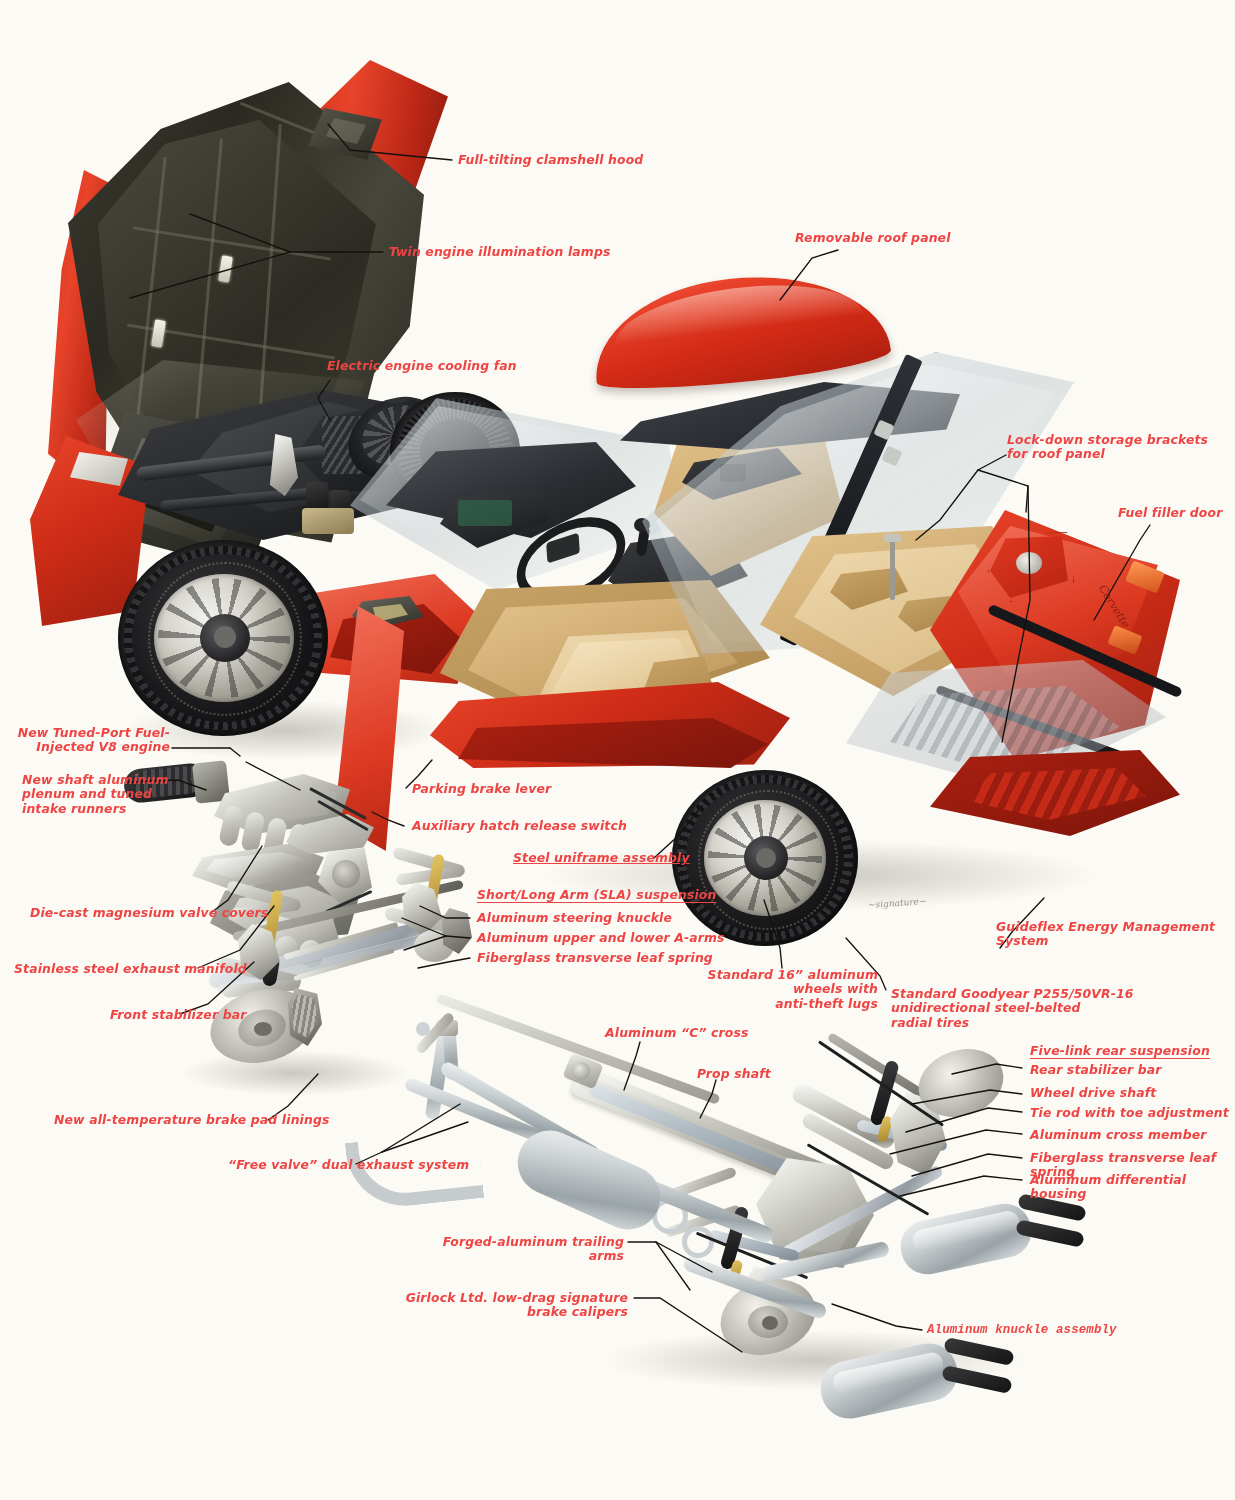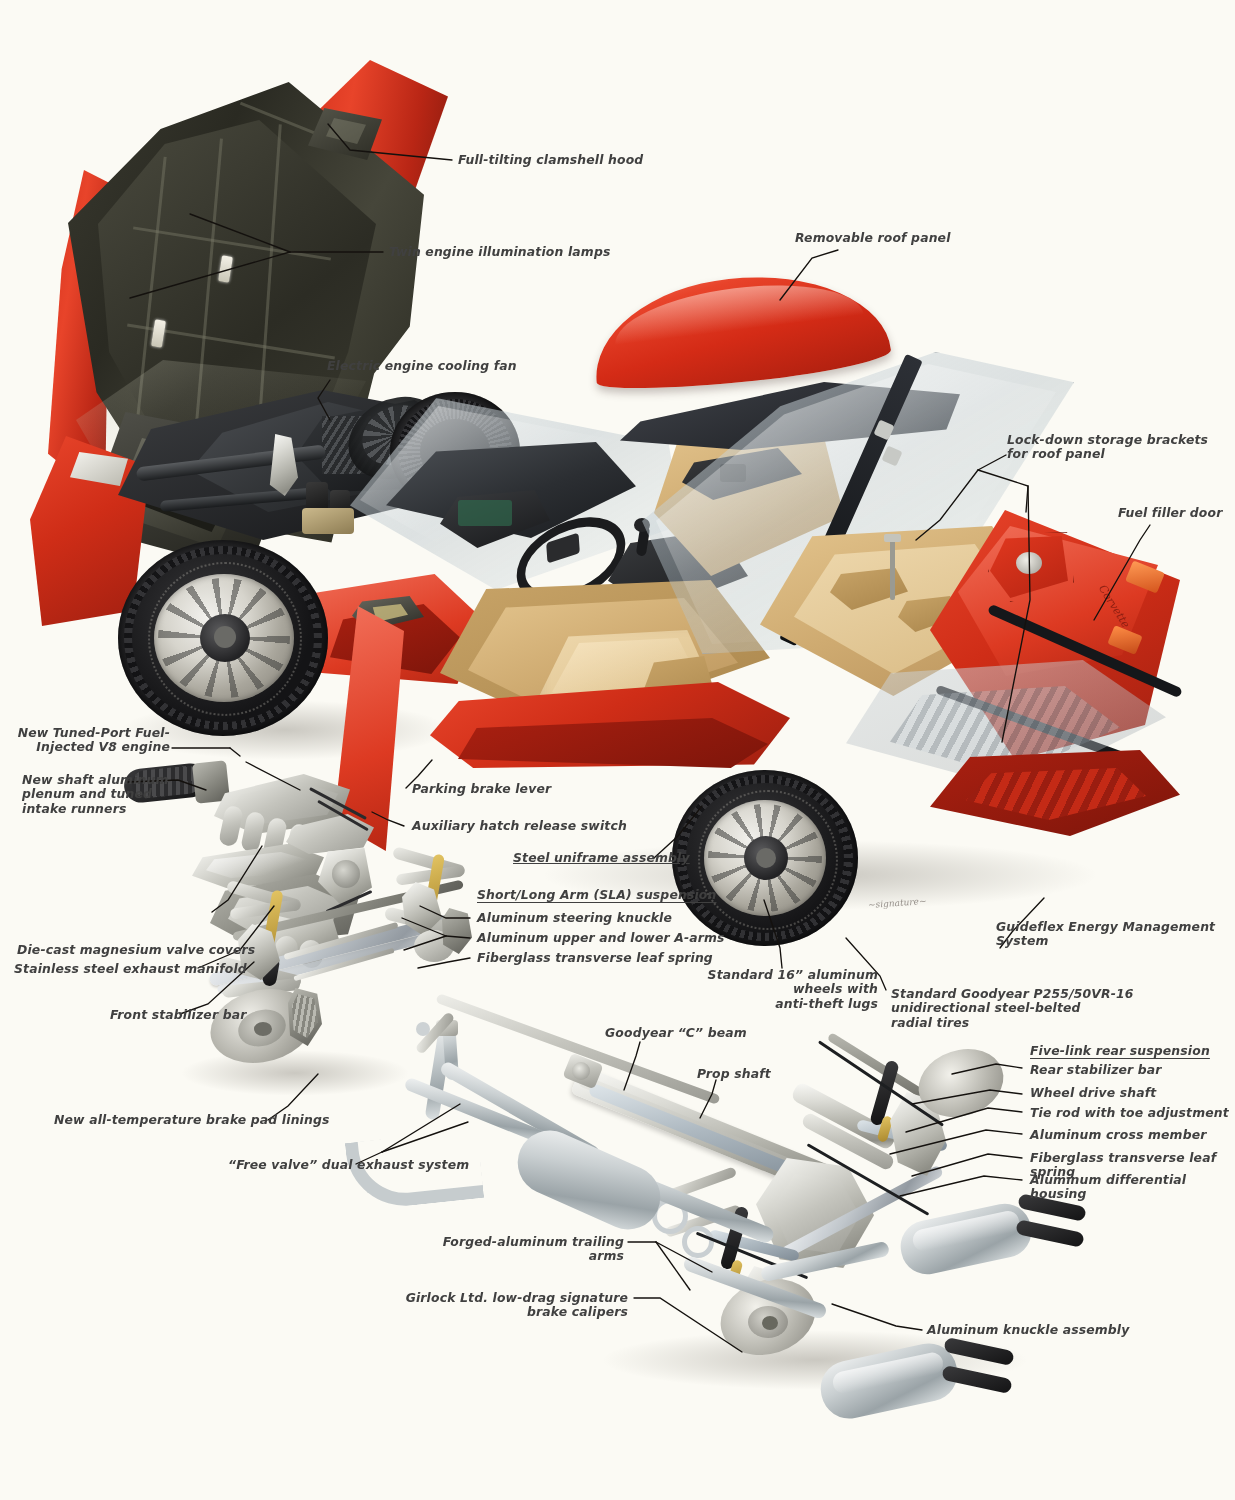--- a/index.html
+++ b/index.html
@@ -15,21 +15,21 @@
 
   
   .lbl{
     position:absolute;
     font-family:"DejaVu Sans","Liberation Sans",sans-serif;
     font-style:italic;
     font-weight:600;
     font-size:12.4px;
     line-height:14.4px;
     letter-spacing:0.15px;
-    color:#404040;
+    color:#ef4444;
     white-space:pre-line;
     -webkit-font-smoothing:antialiased;
   }
   .lbl.r{text-align:right;}
   .lbl.head{
     text-decoration:underline;
     text-underline-offset:3px;
   }
 
   
@@ -687,21 +687,21 @@
   <div class="lbl" style="left:795px;top:231px;">Removable roof panel</div>
   <div class="lbl" style="left:1007px;top:433px;">Lock-down storage brackets
 for roof panel</div>
   <div class="lbl" style="left:1118px;top:506px;">Fuel filler door</div>
 
   <div class="lbl r" style="left:0px;top:726px;width:170px;">New Tuned-Port Fuel-
 Injected V8 engine</div>
   <div class="lbl" style="left:22px;top:773px;">New shaft aluminum
 plenum and tuned
 intake runners</div>
-  <div class="lbl" style="left:17px;top:906px;margin-top:37px;">Die-cast magnesium valve covers</div>
+  <div class="lbl" style="left:30px;top:906px;">Die-cast magnesium valve covers</div>
   <div class="lbl" style="left:14px;top:962px;">Stainless steel exhaust manifold</div>
   <div class="lbl" style="left:110px;top:1008px;">Front stabilizer bar</div>
   <div class="lbl" style="left:54px;top:1113px;">New all-temperature brake pad linings</div>
   <div class="lbl" style="left:228px;top:1158px;">“Free valve” dual exhaust system</div>
 
   <div class="lbl" style="left:412px;top:782px;">Parking brake lever</div>
   <div class="lbl" style="left:412px;top:819px;">Auxiliary hatch release switch</div>
   <div class="lbl" style="left:513px;top:851px;text-decoration:underline;">Steel uniframe assembly</div>
 
   <div class="lbl head" style="left:477px;top:888px;">Short/Long Arm (SLA) suspension</div>
@@ -710,30 +710,30 @@
   <div class="lbl" style="left:477px;top:951px;">Fiberglass transverse leaf spring</div>
 
   <div class="lbl r" style="left:660px;top:968px;width:218px;">Standard 16” aluminum wheels with
 anti-theft lugs</div>
   <div class="lbl" style="left:891px;top:987px;">Standard Goodyear P255/50VR-16
 unidirectional steel-belted
 radial tires</div>
   <div class="lbl" style="left:996px;top:920px;">Guideflex Energy Management
 System</div>
 
-  <div class="lbl" style="left:605px;top:1026px;">Goodyear “C” beam</div>
+  <div class="lbl" style="left:605px;top:1026px;">Aluminum “C” cross</div>
   <div class="lbl" style="left:697px;top:1067px;">Prop shaft</div>
 
   <div class="lbl head" style="left:1030px;top:1044px;">Five-link rear suspension</div>
   <div class="lbl" style="left:1030px;top:1063px;">Rear stabilizer bar</div>
   <div class="lbl" style="left:1030px;top:1086px;">Wheel drive shaft</div>
   <div class="lbl" style="left:1030px;top:1106px;">Tie rod with toe adjustment</div>
   <div class="lbl" style="left:1030px;top:1128px;">Aluminum cross member</div>
   <div class="lbl" style="left:1030px;top:1151px;">Fiberglass transverse leaf spring</div>
   <div class="lbl" style="left:1030px;top:1173px;">Aluminum differential housing</div>
 
   <div class="lbl r" style="left:420px;top:1235px;width:204px;">Forged-aluminum trailing arms</div>
   <div class="lbl r" style="left:364px;top:1291px;width:264px;">Girlock Ltd. low-drag signature brake calipers</div>
-  <div class="lbl" style="left:927px;top:1323px;">Aluminum knuckle assembly</div>
+  <div class="lbl" style="left:927px;top:1323px;font-family:Liberation Mono, monospace;">Aluminum knuckle assembly</div>
 
   <div class="sig" style="left:868px;top:898px;">~signature~</div>
 
 </div>
 
 </body></html>

